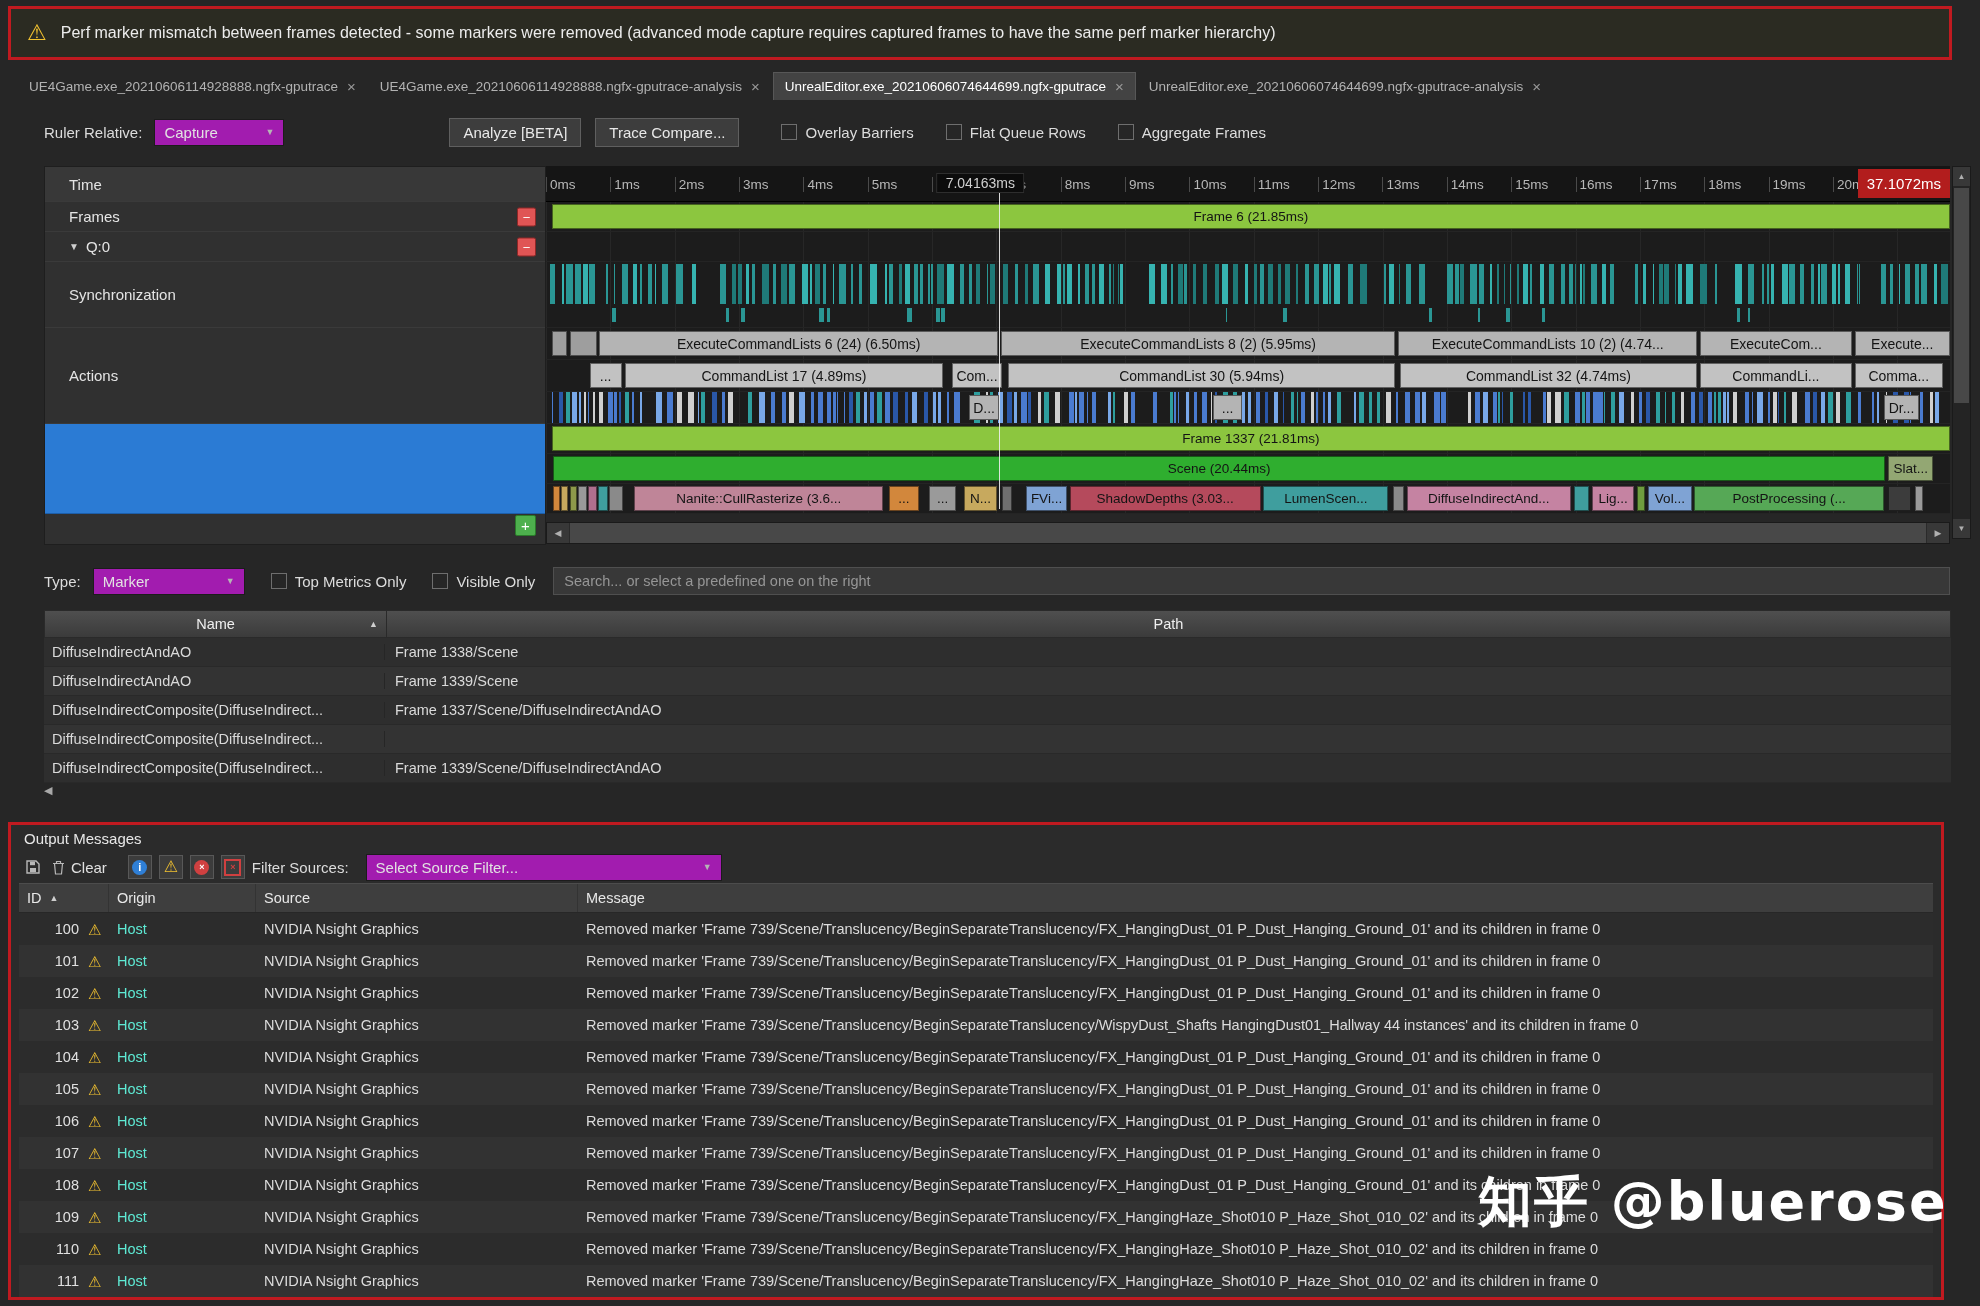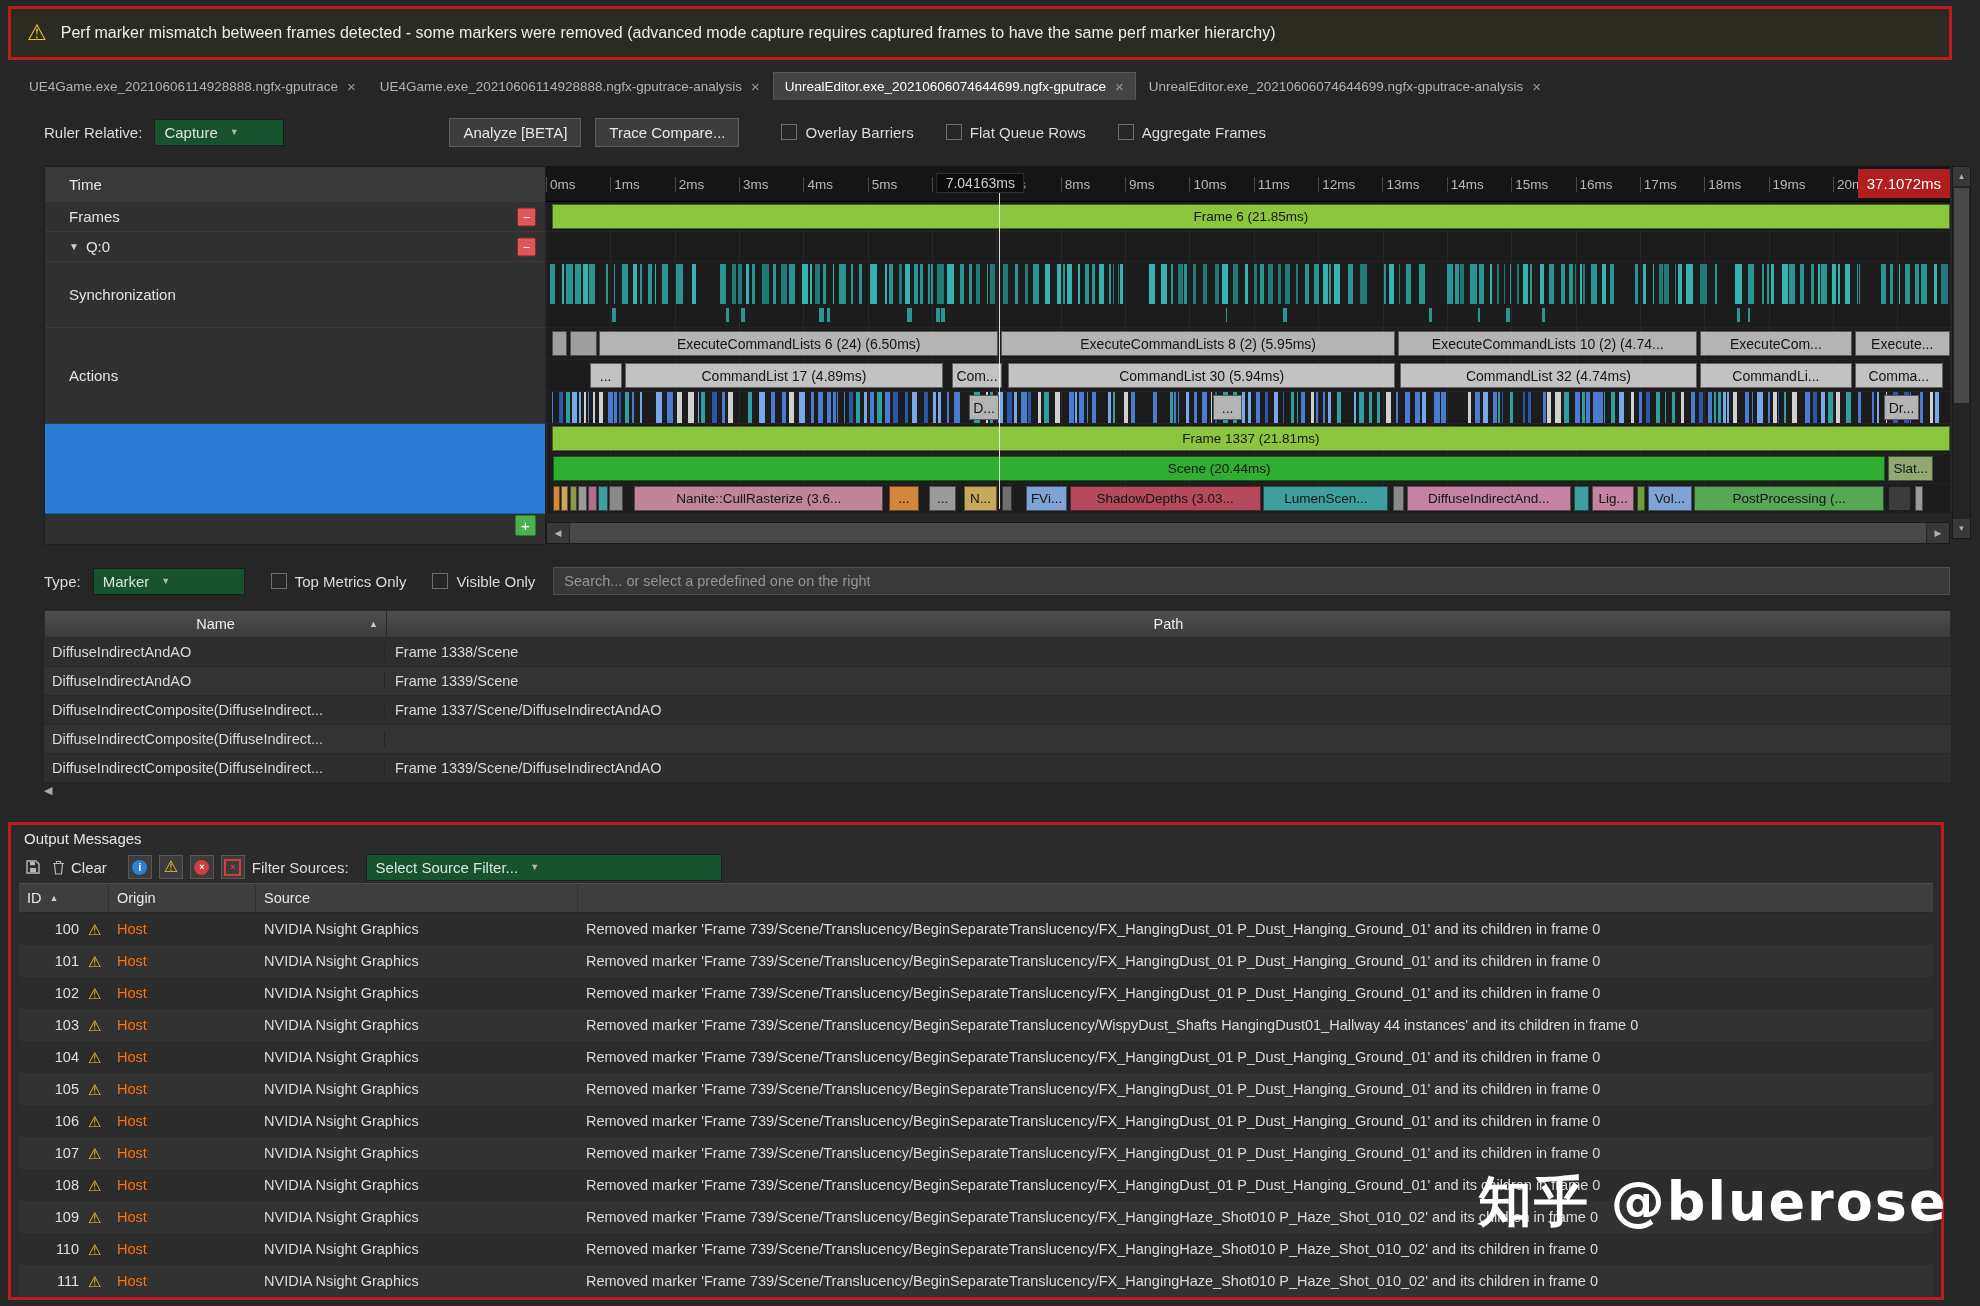--- a/index.html
+++ b/index.html
@@ -15,21 +15,21 @@
 
   
   .tabbar{position:absolute;left:18px;top:68px;right:8px;height:32px;display:flex;align-items:flex-end;gap:2px}
   .tab{display:flex;align-items:center;gap:9px;padding:6px 11px;font-size:13.5px;color:#b2b2b2;white-space:nowrap;cursor:default}
   .tab.active{background:#434343;color:#fff;border:1px solid #575757;border-bottom:none}
   .tab-close{color:#9a9a9a;font-size:15px;line-height:1}
 
   
   .toolbar{position:absolute;left:44px;top:116px;right:30px;height:32px;display:flex;align-items:center;font-size:15px}
   .tb-label{color:#dcdcdc;margin-right:12px;white-space:nowrap}
-  .select{display:flex;align-items:center;background:#14532d;border:1px solid #1c1c1c;
+  .select{display:flex;align-items:center;justify-content:space-between;background:#a21caf;border:1px solid #1c1c1c;
       color:#e2e2e2;padding:4px 9px;box-sizing:border-box;white-space:nowrap;cursor:default}
   .select .arr{color:#b5b5b5;font-size:9px;margin-left:12px}
   .btn{background:#3d3d3d;border:1px solid #5f5f5f;color:#e8e8e8;padding:5px 13px;font-size:15px;white-space:nowrap;cursor:default}
   .cb-wrap{display:flex;align-items:center;gap:8px;white-space:nowrap;cursor:default}
   .cb{width:16px;height:16px;background:#262626;border:1px solid #6e6e6e;box-sizing:border-box;flex:0 0 auto}
   .cb-label{color:#dcdcdc;font-size:15px}
 
   
   .tl-left{position:absolute;left:44px;top:166px;width:502px;height:379px;background:#303030;
       border:1px solid #1e1e1e;box-sizing:border-box;z-index:2}
@@ -117,21 +117,21 @@
       align-items:flex-start;color:#e8e8e8}
   .ot-hid{width:90px;padding-left:8px;display:flex;align-items:center;gap:8px;border-right:1px solid #333;box-sizing:border-box;height:100%}
   .ot-horigin{width:147px;padding-left:8px;border-right:1px solid #333;box-sizing:border-box;display:flex;align-items:center;height:100%}
   .ot-hsource{width:322px;padding-left:8px;border-right:1px solid #333;box-sizing:border-box;display:flex;align-items:center;height:100%}
   .ot-hmsg{flex:1;padding-left:8px;display:flex;align-items:center;height:100%}
   .ot-row{display:flex;height:32px;align-items:center;background:#2c2c2c;cursor:default}
   .ot-row.alt{background:#323232}
   .ot-id{width:90px;padding-left:8px;display:flex;align-items:center;box-sizing:border-box}
   .ot-num{width:52px;text-align:right;color:#e0e0e0}
   .ot-warn{margin-left:9px;color:#f0c030;font-size:15px;line-height:1}
-  .ot-origin{width:147px;padding-left:8px;box-sizing:border-box;color:#f97316}
+  .ot-origin{width:147px;padding-left:8px;box-sizing:border-box;color:#5eead4}
   .ot-source{width:322px;padding-left:8px;box-sizing:border-box;color:#dcdcdc;white-space:nowrap;overflow:hidden}
   .ot-msg{flex:1;padding-left:8px;color:#dcdcdc;white-space:nowrap;overflow:hidden}
 
   
   .watermark{position:absolute;left:1478px;top:1166px;font-size:54px;font-weight:700;color:#fff;letter-spacing:2px;
       z-index:20;pointer-events:none;font-family:"DejaVu Sans","Liberation Sans",sans-serif;white-space:nowrap}
 </style>
 </head>
 <body>
 
@@ -744,20 +744,23 @@
         <div class="ot-hid">
           <span>ID</span>
           <span class="sort" style="position:static">▲</span>
         </div>
         <div class="ot-horigin">
           <span>Origin</span>
         </div>
         <div class="ot-hsource">
           <span>Source</span>
         </div>
+        <div class="ot-hmsg">
+          <span>Message</span>
+        </div>
       </div>
       <div>
           <div class="ot-row">
             <div class="ot-id">
               <span class="ot-num">100</span>
               <span class="ot-warn">⚠</span>
             </div>
             <div class="ot-origin">Host</div>
             <div class="ot-source">NVIDIA Nsight Graphics</div>
             <div class="ot-msg">Removed marker 'Frame 739/Scene/Translucency/BeginSeparateTranslucency/FX_HangingDust_01 P_Dust_Hanging_Ground_01' and its children in frame 0</div>

